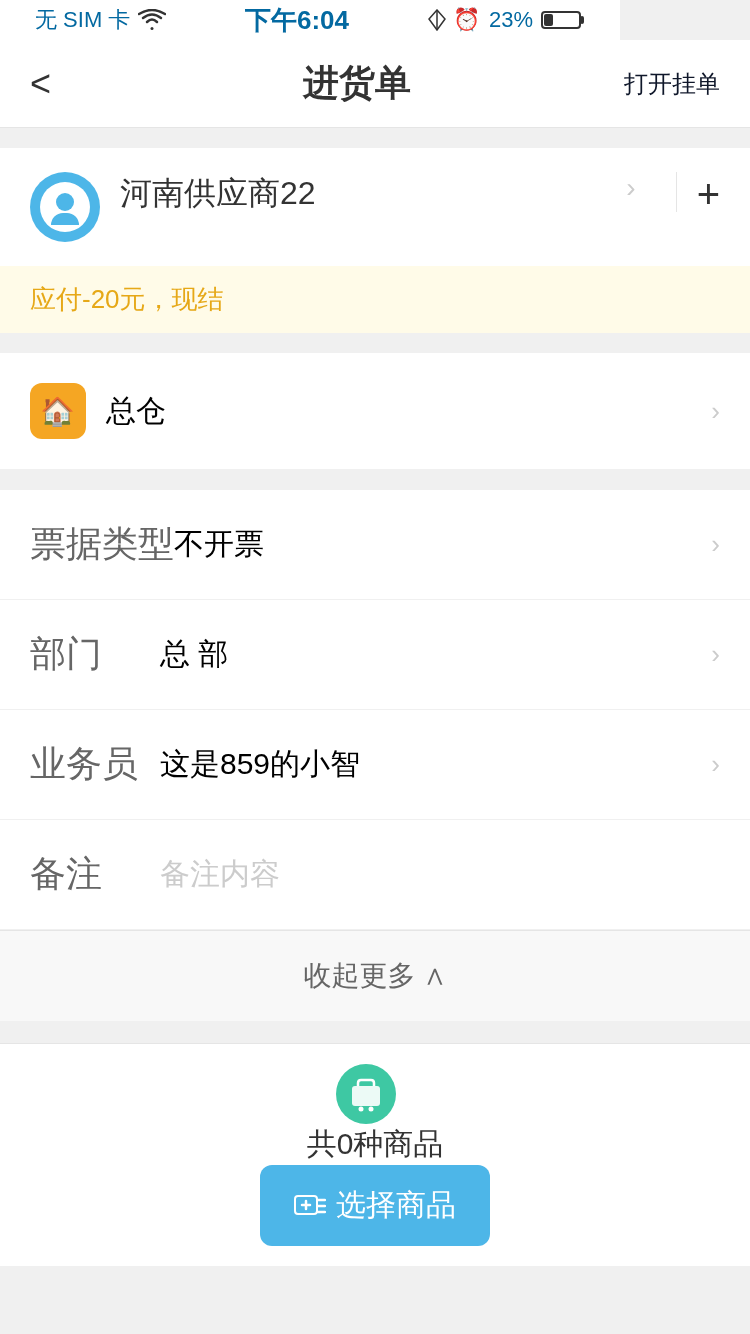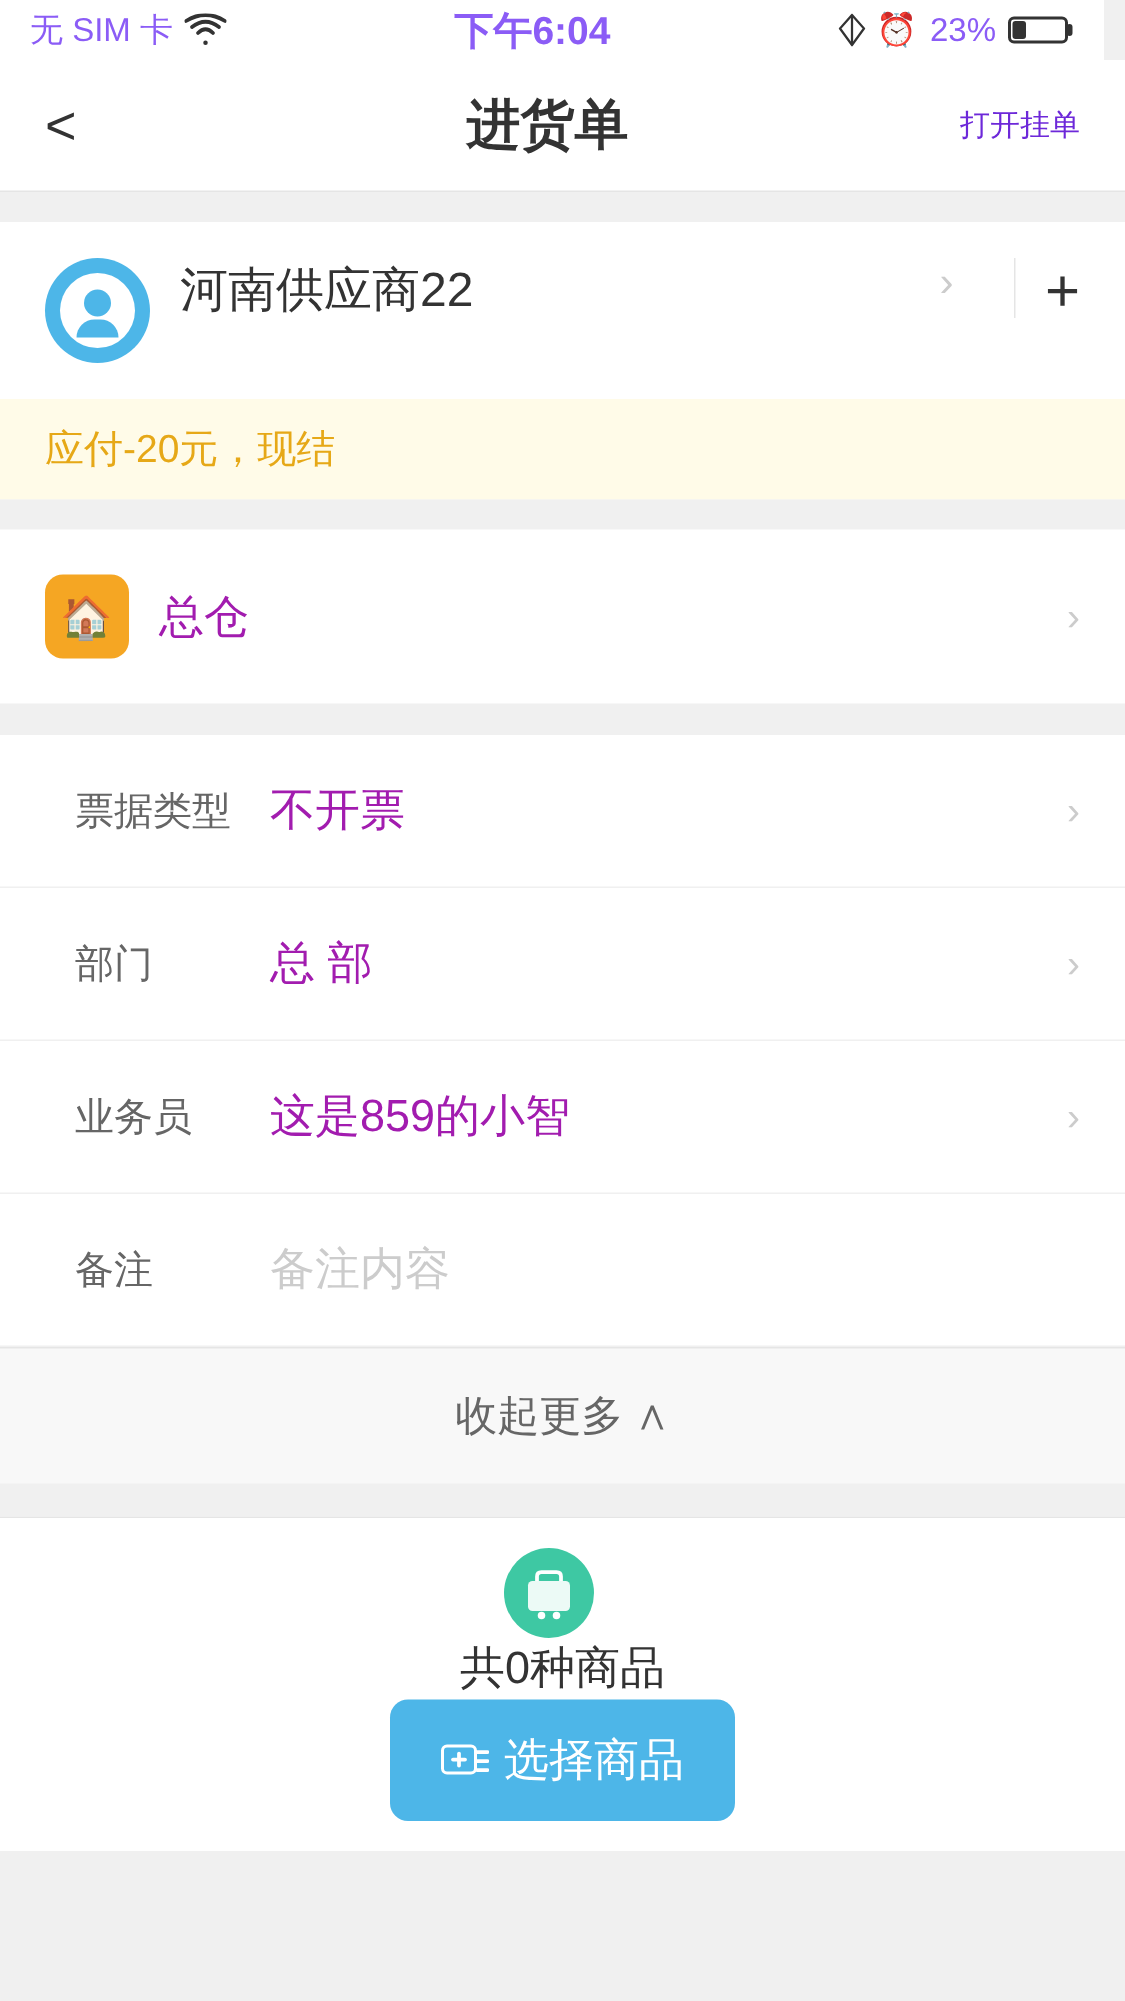--- a/index.html
+++ b/index.html
@@ -8,29 +8,29 @@
       width: 750px;
       min-height: 1334px;
       background: #f0f0f0;
       font-family: -apple-system, "PingFang SC", "Helvetica Neue", sans-serif;
       font-size: 28px;
       color: #333;
     }
 
     
     .status-bar {
-      width: 736px;
+      width: 620px;
       height: 40px;
       background: #fff;
       display: flex;
       align-items: center;
       justify-content: space-between;
-      padding: 0 20px;
+      padding: 0 35px;
       font-size: 22px;
-      color: #8b5cf6;
+      color: #0369a1;
     }
     .status-left { display: flex; align-items: center; gap: 8px; }
     .status-center { font-size: 26px; font-weight: 600; }
     .status-right { display: flex; align-items: center; gap: 8px; font-size: 22px; }
 
     
     .nav-bar {
       width: 750px;
       height: 88px;
       background: #fff;
@@ -45,22 +45,22 @@
       color: #333;
       cursor: pointer;
       width: 60px;
     }
     .nav-title {
       font-size: 36px;
       font-weight: 600;
       color: #333;
     }
     .nav-action {
-      font-size: 20px;
-      color: #6d28d9;
+      font-size: 24px;
+      color: #0f172a;
       cursor: pointer;
     }
 
     
     .section-divider {
       height: 20px;
       background: #f0f0f0;
     }
 
     
@@ -167,28 +167,27 @@
       align-items: center;
       justify-content: center;
       margin-right: 20px;
       flex-shrink: 0;
     }
     .warehouse-icon {
       font-size: 28px;
       color: #fff;
     }
     .row-label {
-      font-size: 26px;
+      font-size: 36px;
       color: #666;
       min-width: 130px;
-      margin-left: 20px;
     }
     .row-value {
       font-size: 30px;
-      color: #a21caf;
+      color: #000000;
       flex: 1;
     }
     .row-value-placeholder {
       font-size: 30px;
       color: #ccc;
       flex: 1;
     }
     .row-chevron {
       font-size: 26px;
       color: #ccc;

